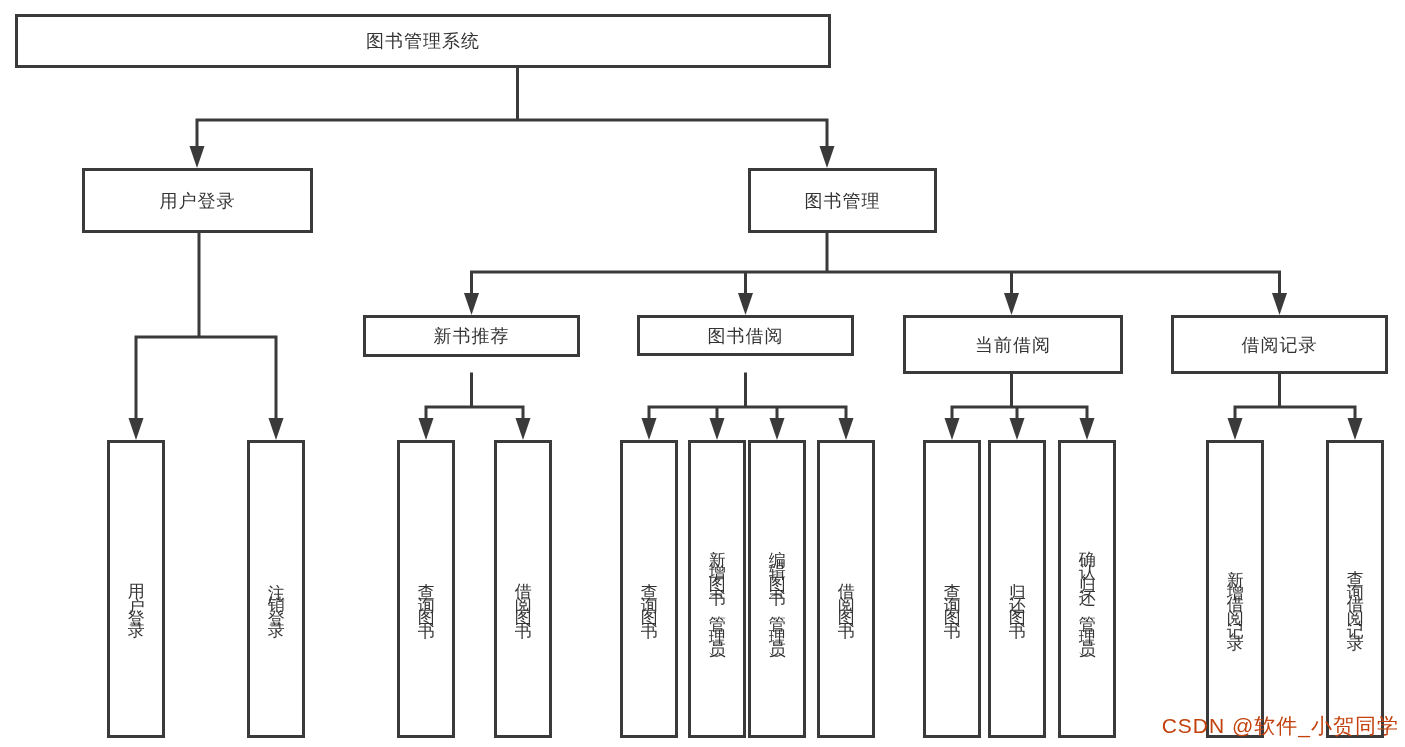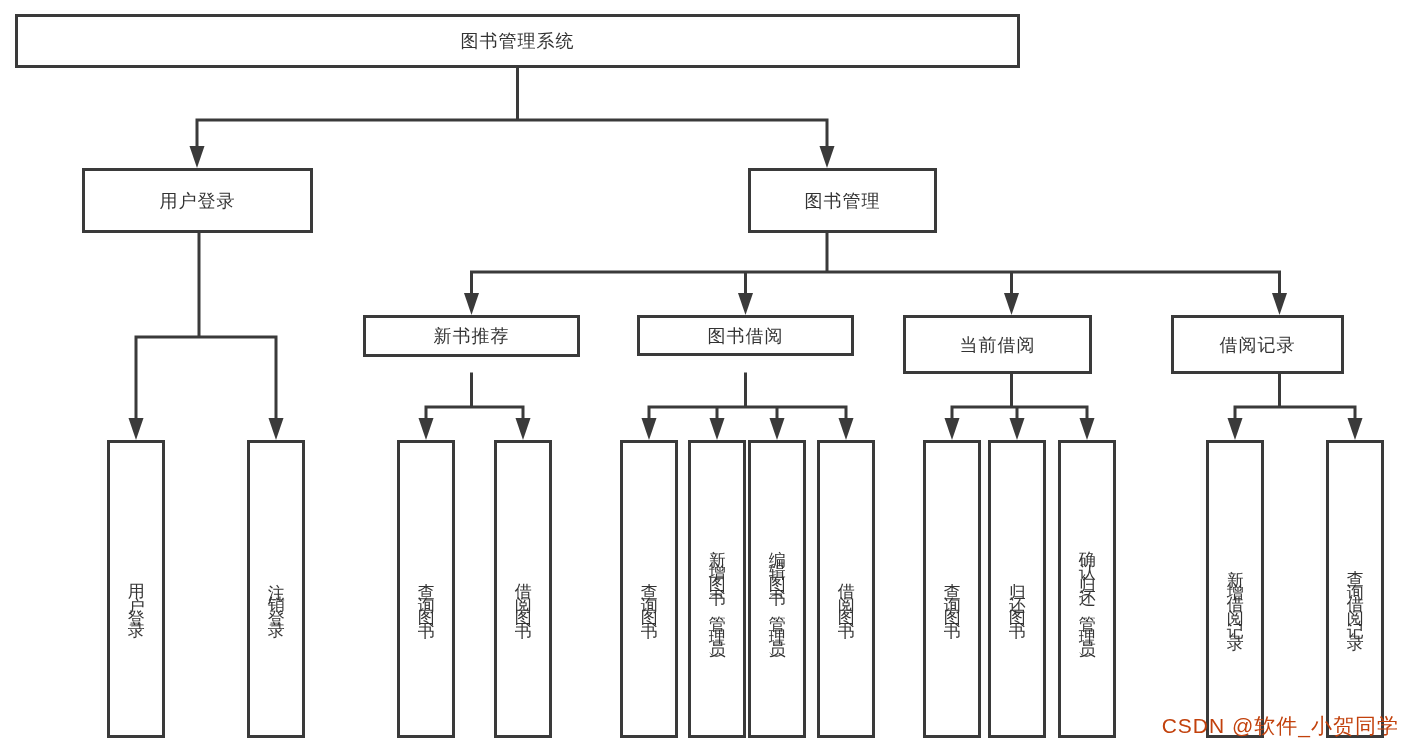--- a/index.html
+++ b/index.html
@@ -64,41 +64,41 @@
       <use href="#ah" x="777" y="440"></use>
         <use href="#ah" x="846" y="440"></use>
       <use href="#ah" x="952" y="440"></use>
         <use href="#ah" x="1017" y="440"></use>
       <use href="#ah" x="1087" y="440"></use>
       <use href="#ah" x="1235" y="440"></use>
         <use href="#ah" x="1355" y="440"></use>
     </g>
   </svg>
 
-  <div class="box h" style="left:15px;top:14px;width:1005px;height:54px">
+  <div class="box h" style="left:15px;top:14px;width:816px;height:54px">
     <span>图书管理系统</span>
   </div>
 
   <div class="box h" style="left:82px;top:168px;width:231px;height:65px">
     <span>用户登录</span>
   </div>
   <div class="box h" style="left:748px;top:168px;width:189px;height:65px">
     <span>图书管理</span>
   </div>
 
   <div class="box h" style="left:363px;top:315px;width:217px;height:42px">
     <span>新书推荐</span>
   </div>
   <div class="box h" style="left:637px;top:315px;width:217px;height:41px">
     <span>图书借阅</span>
   </div>
-  <div class="box h" style="left:903px;top:315px;width:189px;height:59px">
+  <div class="box h" style="left:903px;top:315px;width:220px;height:59px">
     <span>当前借阅</span>
   </div>
-  <div class="box h" style="left:1171px;top:315px;width:173px;height:59px">
+  <div class="box h" style="left:1171px;top:315px;width:217px;height:59px">
     <span>借阅记录</span>
   </div>
 
   <div class="box v" style="left:107px;top:440px;width:58px;height:298px">
     <span>用户登录</span>
   </div>
   <div class="box v" style="left:247px;top:440px;width:58px;height:298px">
     <span>注销登录</span>
   </div>
   <div class="box v" style="left:397px;top:440px;width:58px;height:298px">

